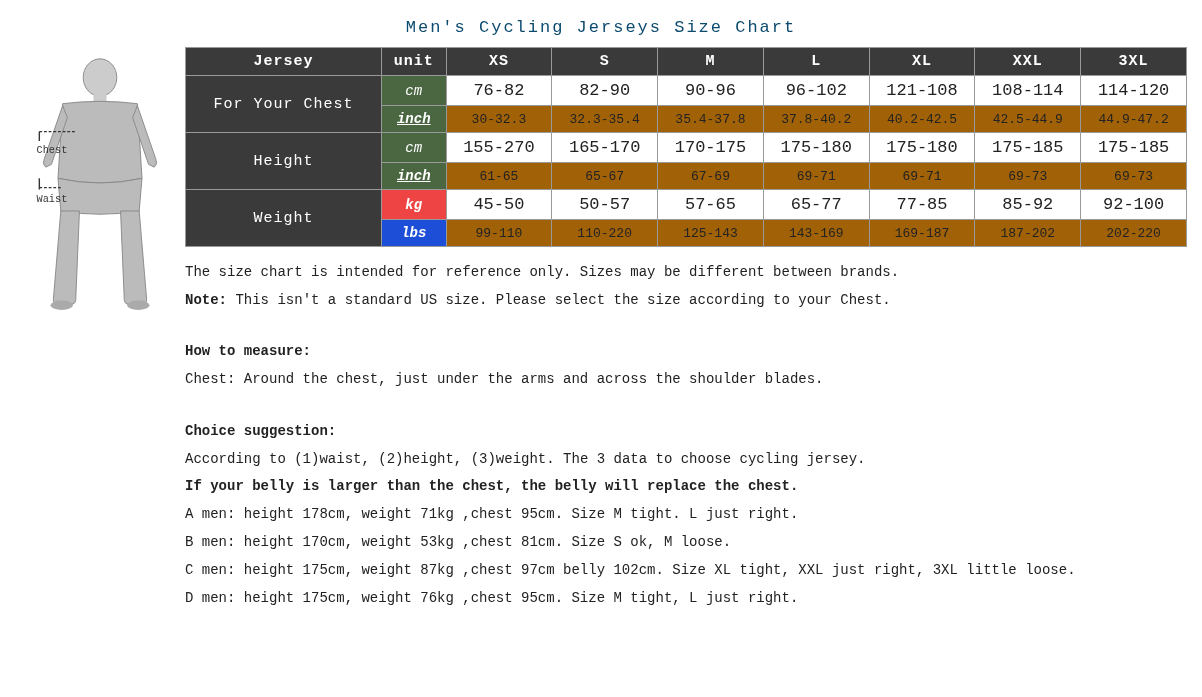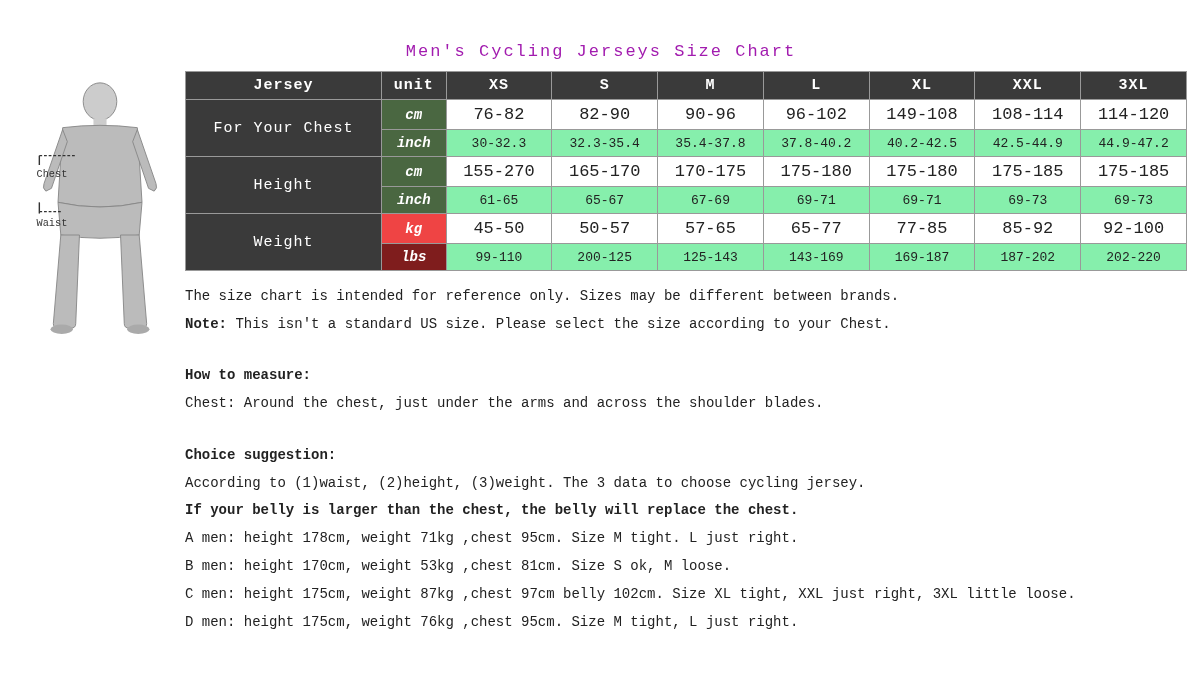--- a/index.html
+++ b/index.html
@@ -9,22 +9,21 @@
       width: 1202px;
       min-height: 697px;
       padding: 10px 15px;
     }
     .page-title {
       text-align: center;
       font-size: 17px;
       font-weight: normal;
       letter-spacing: 2px;
       padding: 8px 0 10px 0;
-      color: #a21caf;
-      margin-top: 24px;
+      color: #0c4a6e;
     }
     .main-layout {
       display: flex;
       flex-direction: row;
       align-items: flex-start;
       gap: 0;
     }
     .figure-col {
       width: 170px;
       min-width: 170px;
@@ -63,47 +62,48 @@
       background: #3a3a3a;
       color: #fff;
       font-weight: normal;
       font-size: 15px;
       letter-spacing: 1px;
     }
     .unit-cell-cm {
       background: #4a6741;
       color: #fff;
       font-style: italic;
-      font-weight: bold;
+      font-weight: normal;
     }
     .unit-cell-inch {
       background: #4a6741;
       color: #fff;
       font-style: italic;
       font-weight: bold;
+      text-decoration: underline;
     }
     .unit-cell-kg {
       background: #ef4444;
       color: #fff;
       font-style: italic;
       font-weight: bold;
     }
     .unit-cell-lbs {
-      background: #7f1d1d;
+      background: #1d4ed8;
       color: #fff;
       font-style: italic;
       font-weight: bold;
     }
     .data-cell {
       background: #fff;
       color: #222;
       font-size: 17px;
     }
     .data-cell-alt {
-      background: #86efac;
+      background: #a16207;
       color: #222;
       font-size: 13px;
     }
     .notes-section {
       margin-top: 14px;
       font-size: 14px;
       line-height: 1.7;
       color: #222;
       padding-left: 0;
     }
@@ -166,21 +166,21 @@
       </thead>
       <tbody>
 
         <tr>
           <td rowspan="2" class="category-cell">For Your Chest</td>
           <td class="unit-cell-cm">cm</td>
           <td class="data-cell">76-82</td>
           <td class="data-cell">82-90</td>
           <td class="data-cell">90-96</td>
           <td class="data-cell">96-102</td>
-          <td class="data-cell">149-108</td>
+          <td class="data-cell">121-108</td>
           <td class="data-cell">108-114</td>
           <td class="data-cell">114-120</td>
         </tr>
         <tr>
           <td class="unit-cell-inch">inch</td>
           <td class="data-cell-alt">30-32.3</td>
           <td class="data-cell-alt">32.3-35.4</td>
           <td class="data-cell-alt">35.4-37.8</td>
           <td class="data-cell-alt">37.8-40.2</td>
           <td class="data-cell-alt">40.2-42.5</td>
@@ -217,21 +217,21 @@
           <td class="data-cell">50-57</td>
           <td class="data-cell">57-65</td>
           <td class="data-cell">65-77</td>
           <td class="data-cell">77-85</td>
           <td class="data-cell">85-92</td>
           <td class="data-cell">92-100</td>
         </tr>
         <tr>
           <td class="unit-cell-lbs">lbs</td>
           <td class="data-cell-alt">99-110</td>
-          <td class="data-cell-alt">200-125</td>
+          <td class="data-cell-alt">110-220</td>
           <td class="data-cell-alt">125-143</td>
           <td class="data-cell-alt">143-169</td>
           <td class="data-cell-alt">169-187</td>
           <td class="data-cell-alt">187-202</td>
           <td class="data-cell-alt">202-220</td>
         </tr>
       </tbody>
     </table>
 
     <div class="notes-section">

